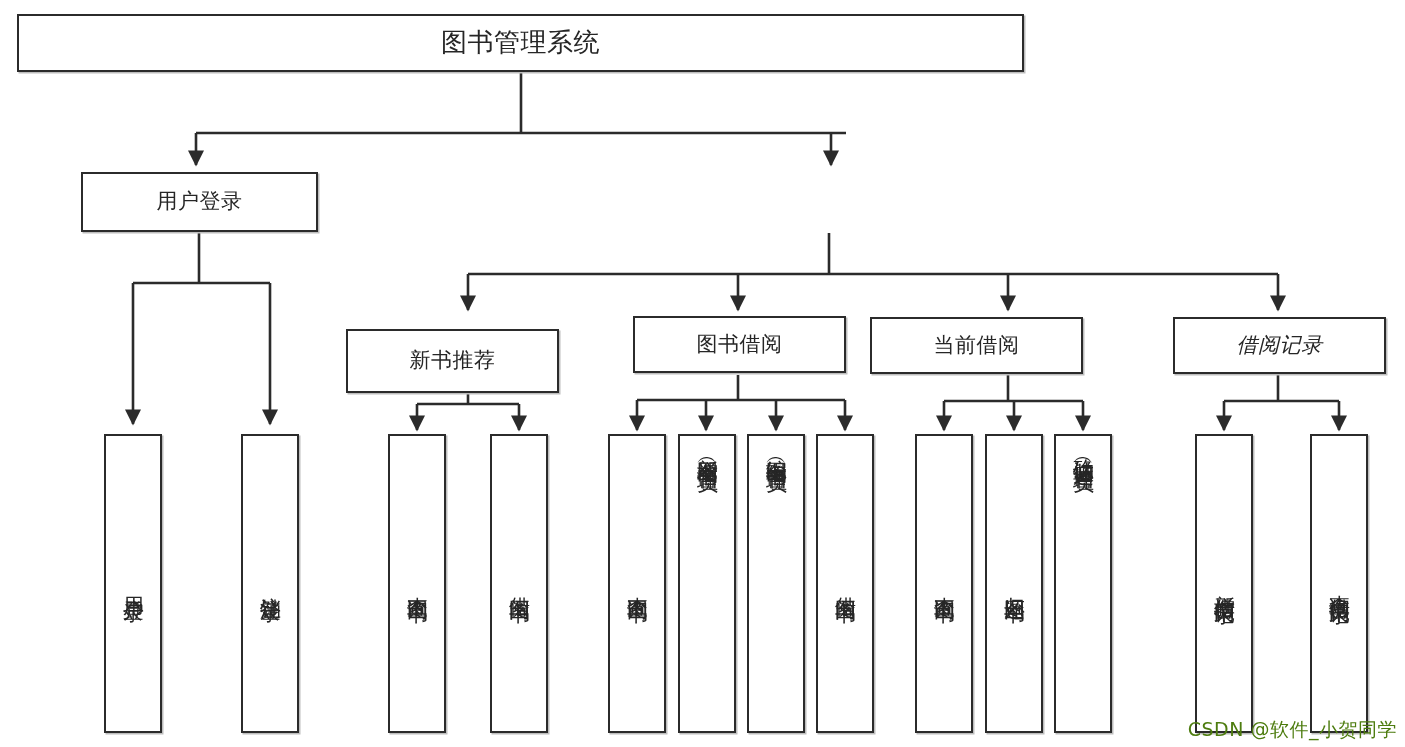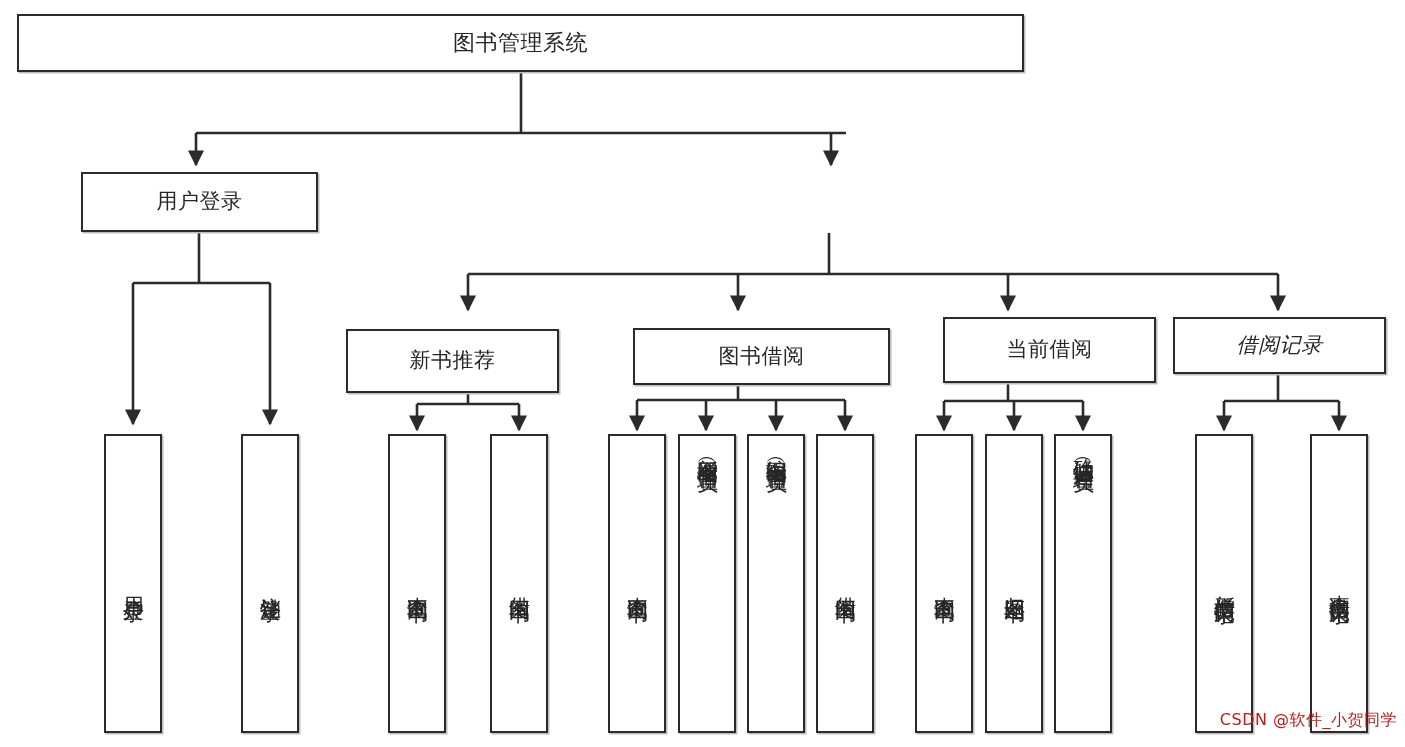--- a/index.html
+++ b/index.html
@@ -42,21 +42,21 @@
     display: block;
     line-height: 1.12;
     letter-spacing: 0.5px;
     white-space: nowrap;
   }
   
   .node.h .lbl {
     font-size: 21px;
   }
   .node.root .lbl {
-    font-size: 22px;
+    font-size: 26px;
   }
   
   .node.v {
     align-items: flex-start;
     justify-content: center;
     padding-top: 6px;
   }
   .node.v .lbl {
     font-size: 21px;
     writing-mode: vertical-rl;
@@ -65,23 +65,23 @@
     line-height: 1;
     white-space: pre;
   }
   .node.v.mid {
     align-items: center;
     padding-top: 0;
   }
   #watermark {
     position: absolute;
     right: 8px;
-    bottom: 16px;
-    font-size: 16px;
-    color: #b91c1c;
+    bottom: 4px;
+    font-size: 19px;
+    color: #4d7c0f;
     letter-spacing: 0.5px;
     z-index: 5;
     white-space: nowrap;
     font-family: "DejaVu Sans", "Liberation Sans", sans-serif;
   }
 </style>
 </head>
 <body>
 
 <div id="canvas">
@@ -140,24 +140,24 @@
     <span class="lbl">图书管理系统</span>
   </div>
 
   <div class="node h" style="left:81px; top:172px; width:237px; height:60px;">
     <span class="lbl">用户登录</span>
   </div>
 
   <div class="node h" style="left:346px; top:317px; width:213px; height:64px;margin-top:12px;">
     <span class="lbl">新书推荐</span>
   </div>
-  <div class="node h" style="left:633px; top:328px; width:257px; height:57px;">
+  <div class="node h" style="left:633px; top:316px; width:213px; height:57px;">
     <span class="lbl">图书借阅</span>
   </div>
-  <div class="node h" style="left:943px; top:317px; width:213px; height:66px;text-align:right;">
+  <div class="node h" style="left:870px; top:317px; width:213px; height:57px;text-align:right;">
     <span class="lbl">当前借阅</span>
   </div>
   <div class="node h" style="left:1173px; top:317px; width:213px; height:57px;font-style:italic;">
     <span class="lbl">借阅记录</span>
   </div>
 
   <div class="node v mid" style="left:104px; top:434px; width:58px; height:299px;">
     <span class="lbl">用户登录</span>
   </div>
   <div class="node v mid" style="left:241px; top:434px; width:58px; height:299px;">

